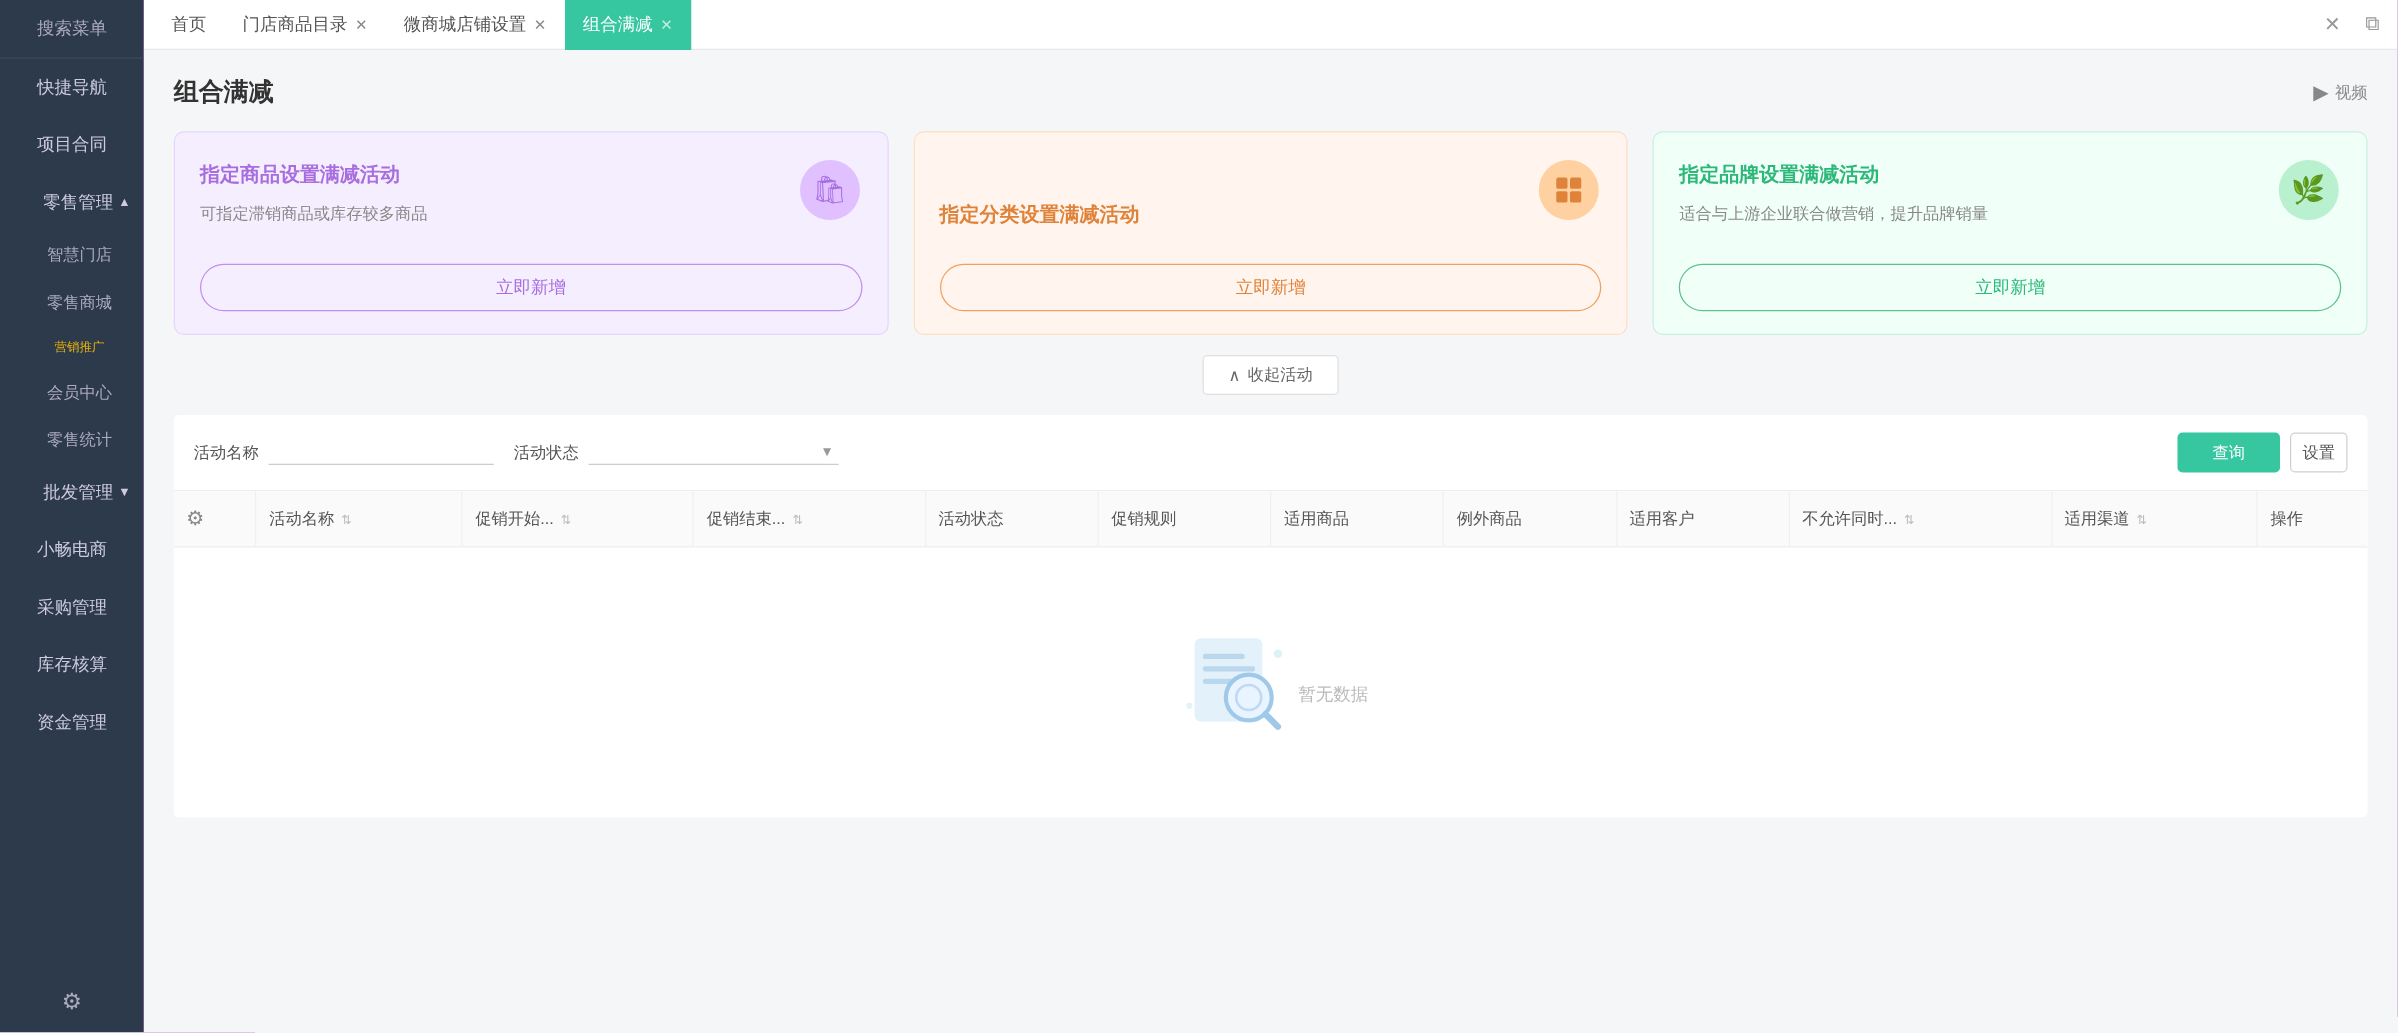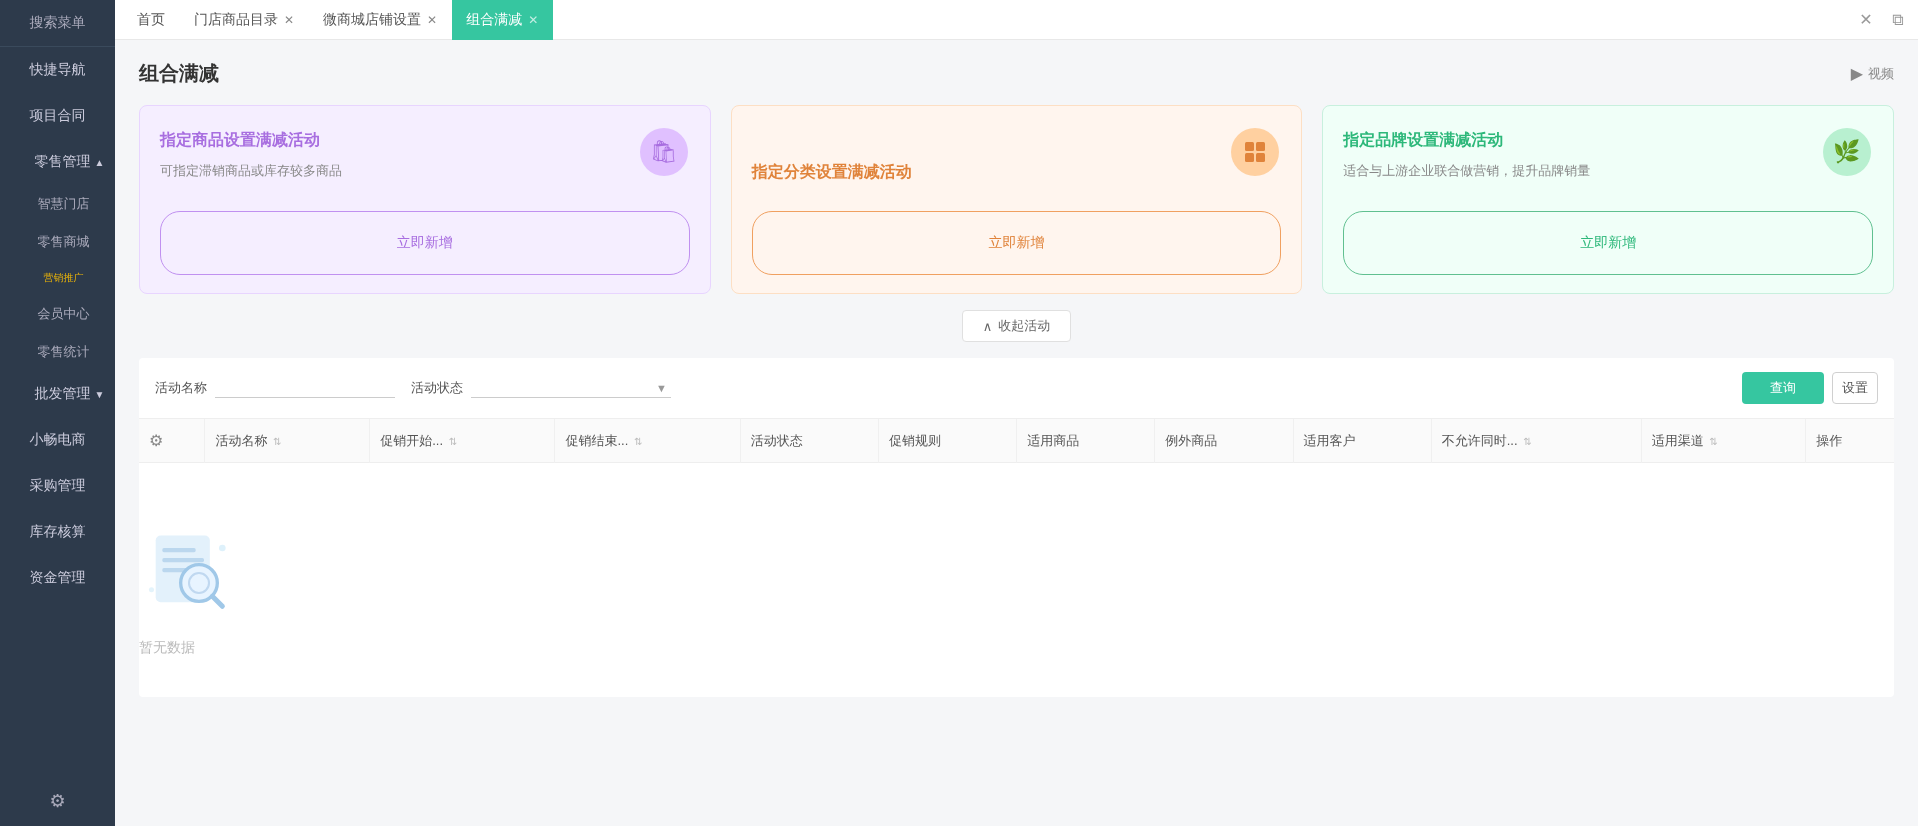--- a/index.html
+++ b/index.html
@@ -178,21 +178,21 @@
       font-size: 22px;
     }
     .card-purple .card-icon { background: #e0c0ff; color: #a86ee0; }
     .card-orange .card-icon { background: #ffd0a0; color: #e0833a; }
     .card-green  .card-icon { background: #b8f0d0; color: #2db87a; }
 
     .card-btn {
       margin-top: 18px;
       border: none;
       background: transparent;
-      padding: 22px 0;
+      padding: 9px 0;
       border-radius: 20px;
       font-size: 14px;
       cursor: pointer;
       width: 100%;
       text-align: center;
     }
     .card-purple .card-btn { border: 1px solid #c090f0; color: #a86ee0; }
     .card-orange .card-btn { border: 1px solid #f0a060; color: #e0833a; }
     .card-green  .card-btn { border: 1px solid #60c090; color: #2db87a; }
 
@@ -311,22 +311,22 @@
       white-space: nowrap;
       border-right: 1px solid #f0f0f0;
     }
     .data-table th:last-child { border-right: none; }
     .data-table th.sortable { cursor: pointer; }
     .sort-icon { font-size: 10px; color: #bbb; margin-left: 2px; }
 
     
     .empty-state {
       display: flex;
-      flex-direction: column;
-      align-items: flex-start;
+      flex-direction: row;
+      align-items: center;
       justify-content: center;
       padding: 60px 0 40px;
     }
     .empty-icon {
       width: 100px;
       height: 100px;
       margin-bottom: 16px;
     }
     .empty-text {
       color: #bbb;

